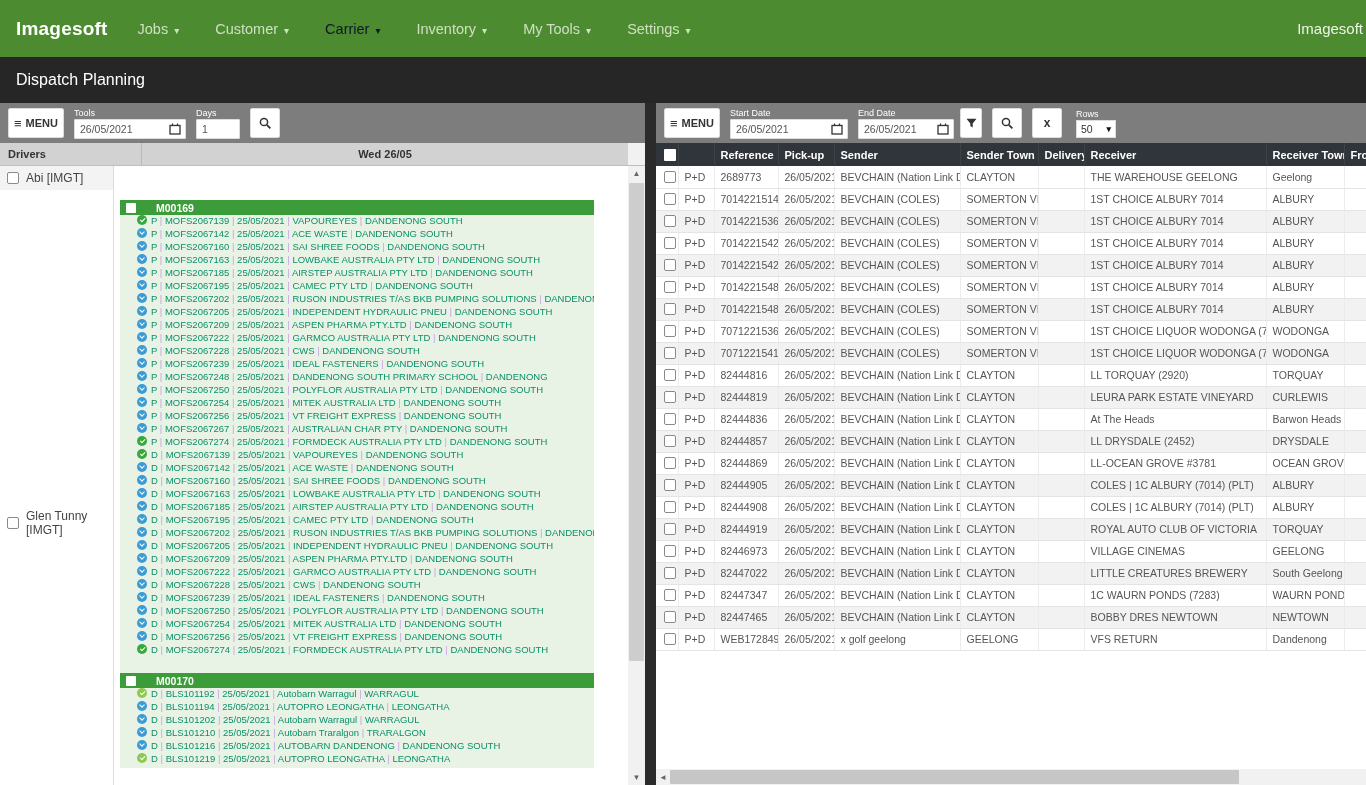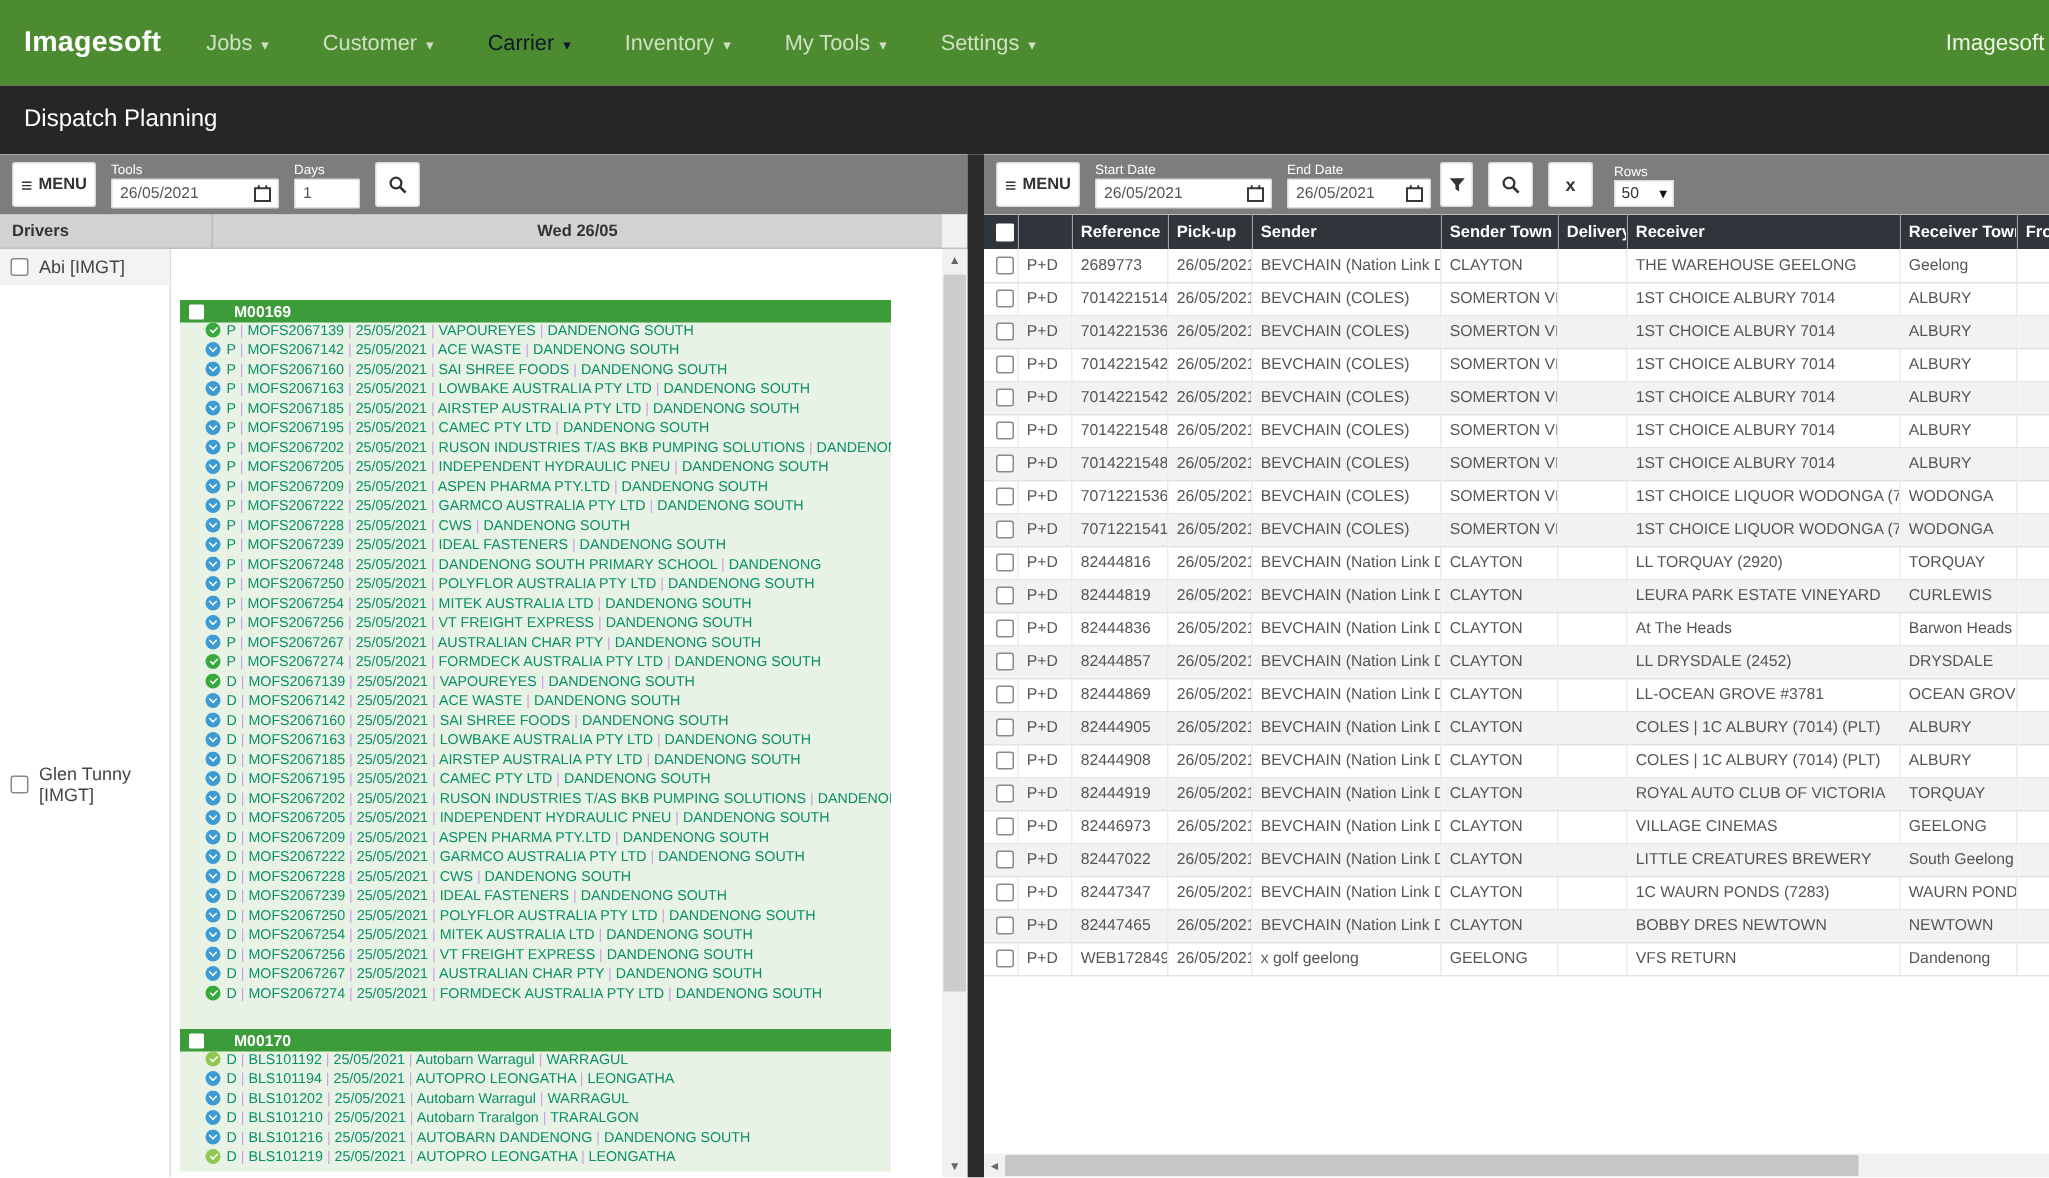--- a/index.html
+++ b/index.html
@@ -365,26 +365,20 @@
               </span>
               <span class="job-text"><span>D</span><span class="pipe"> | </span><span>MOFS2067254</span><span class="pipe"> | </span><span>25/05/2021</span><span class="pipe"> | </span><span>MITEK AUSTRALIA LTD</span><span class="pipe"> | </span><span>DANDENONG SOUTH</span></span>
             </div>
             <div class="job-row">
               <span class="jicon blue">
                 <i class="glyph-chev"></i>
               </span>
               <span class="job-text"><span>D</span><span class="pipe"> | </span><span>MOFS2067256</span><span class="pipe"> | </span><span>25/05/2021</span><span class="pipe"> | </span><span>VT FREIGHT EXPRESS</span><span class="pipe"> | </span><span>DANDENONG SOUTH</span></span>
             </div>
             <div class="job-row">
-              <span class="jicon blue">
-                <i class="glyph-chev"></i>
-              </span>
-              <span class="job-text"><span>D</span><span class="pipe"> | </span><span>MOFS2067267</span><span class="pipe"> | </span><span>25/05/2021</span><span class="pipe"> | </span><span>AUSTRALIAN CHAR PTY</span><span class="pipe"> | </span><span>DANDENONG SOUTH</span></span>
-            </div>
-            <div class="job-row">
               <span class="jicon green">
                 <i class="glyph-check"></i>
               </span>
               <span class="job-text"><span>D</span><span class="pipe"> | </span><span>MOFS2067274</span><span class="pipe"> | </span><span>25/05/2021</span><span class="pipe"> | </span><span>FORMDECK AUSTRALIA PTY LTD</span><span class="pipe"> | </span><span>DANDENONG SOUTH</span></span>
             </div>
             <div class="manifest-head second">
               <span class="mchk"></span>
               <span class="mid">M00170</span>
             </div>
             <div class="job-row">

